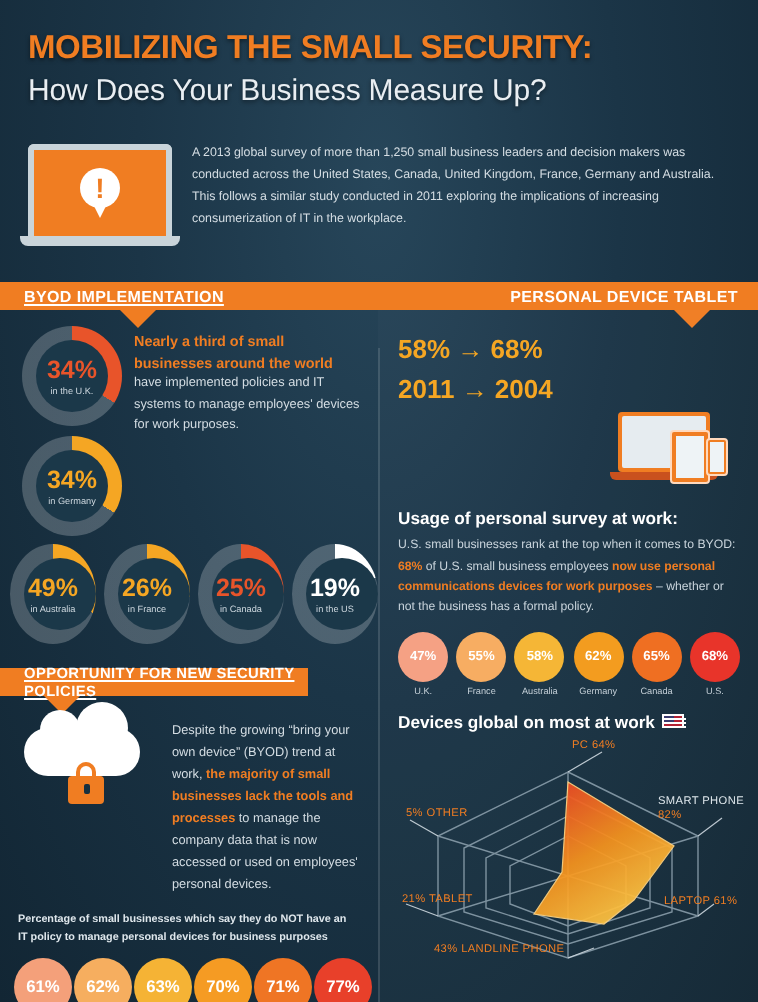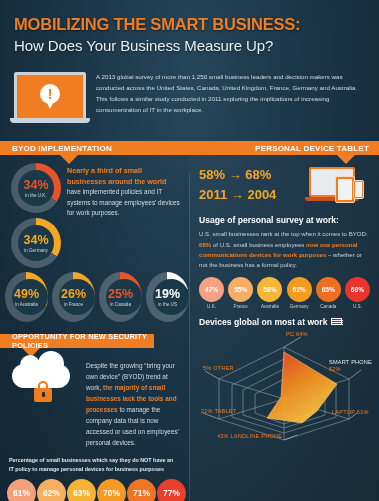--- a/index.html
+++ b/index.html
@@ -31,21 +31,21 @@
   .pin-c { width:20px; height:20px; background:#fff; border-radius:50%; }
   .pin-t { position:absolute; left:4px; top:13px; width:0; height:0;
            border-left:6px solid transparent; border-right:6px solid transparent; border-top:12px solid #fff; }
   .pin-bang { position:absolute; left:0; top:0; width:20px; height:20px; color:#f07d22;
               font-size:14px; font-weight:bold; text-align:center; line-height:20px; }
   .intro-text { font-size:6.2px; line-height:1.75; color:#d4dde3; padding-top:2px; }
 
   
   .banner { position:relative; background:#f07d22; height:14px; display:flex; align-items:center;
             color:#fff; font-size:8px; font-weight:bold; letter-spacing:.2px; }
-  .banner.left { padding-left:12px; }
+  .banner.left { padding-left:12px;text-decoration:underline; }
   .banner.right { padding-right:10px; justify-content:flex-end; }
   .banner-arrow { position:absolute; top:14px; width:0; height:0;
                   border-left:9px solid transparent; border-right:9px solid transparent;
                   border-top:9px solid #f07d22; }
 
   .cols { display:flex; }
   .col-l { width:189px; position:relative; }
   .col-r { width:190px; position:relative; background:rgba(255,255,255,.02); }
   .divider { position:absolute; left:189px; top:174px; width:1px; height:327px; background:rgba(255,255,255,.13); }
 
@@ -56,21 +56,21 @@
   .donuts { display:flex; flex-wrap:wrap; gap:5px 4px; padding-left:5px; width:112px; }
   .donut { width:50px; height:50px; border-radius:50%; position:relative;
            display:flex; flex-direction:column; align-items:center; justify-content:center; }
   .donut .hole { position:absolute; left:7px; top:7px; width:36px; height:36px; border-radius:50%;
                  background:#1b3849; }
   .donut .val { position:relative; font-size:12.5px; font-weight:bold; line-height:1; }
   .donut .lbl { position:relative; font-size:4.6px; margin-top:2px; color:#cfd9e0; }
   .row2 { display:flex; gap:4px; padding:4px 0 0 5px; }
 
   
-  .pdu { display:flex; padding:10px 8px 0 10px; align-items:flex-start; }
+  .pdu { display:flex; padding:10px 8px 0 10px; align-items:flex-start;flex-direction:column; }
   .pdu-stat { font-size:13px; font-weight:bold; color:#f5a623; line-height:1.5; white-space:nowrap; }
   .devices { margin-left:auto; width:66px; height:44px; position:relative; }
   .dev-lap { position:absolute; left:4px; top:2px; width:46px; height:30px; background:#f07d22;
              border-radius:2px; padding:2px; }
   .dev-lap i { display:block; width:100%; height:100%; background:#e6ecf0; border-radius:1px; }
   .dev-lapbase { position:absolute; left:0; top:32px; width:54px; height:4px; background:#c9511e; border-radius:0 0 3px 3px;}
   .dev-tab { position:absolute; left:30px; top:11px; width:20px; height:27px; background:#f07d22;
              border:1.5px solid #ffd9bd; border-radius:2px; padding:2px; }
   .dev-tab i { display:block; width:100%; height:100%; background:#eef3f6; }
   .dev-ph { position:absolute; left:48px; top:15px; width:11px; height:19px; background:#f07d22;
@@ -116,21 +116,21 @@
   .radar-box { position:relative; width:190px; height:118px; }
   .rlab { position:absolute; font-size:5.6px; color:#dfe7ec; white-space:nowrap; letter-spacing:.2px; }
   .rlab span { color:#f07d22; }
 </style>
 </head>
 <body>
 
 <div class="page">
 
   <div class="header">
-    <div class="h-title">MOBILIZING THE SMART BUSINESS:</div>
+    <div class="h-title">MOBILIZING THE SMALL SECURITY:</div>
     <div class="h-sub">How Does Your Business Measure Up?</div>
   </div>
 
   <div class="intro">
     <div class="laptop">
       <div class="laptop-screen">
         <div class="pin">
           <div class="pin-c"></div>
             <div class="pin-t"></div>
             <div class="pin-bang">!</div>

